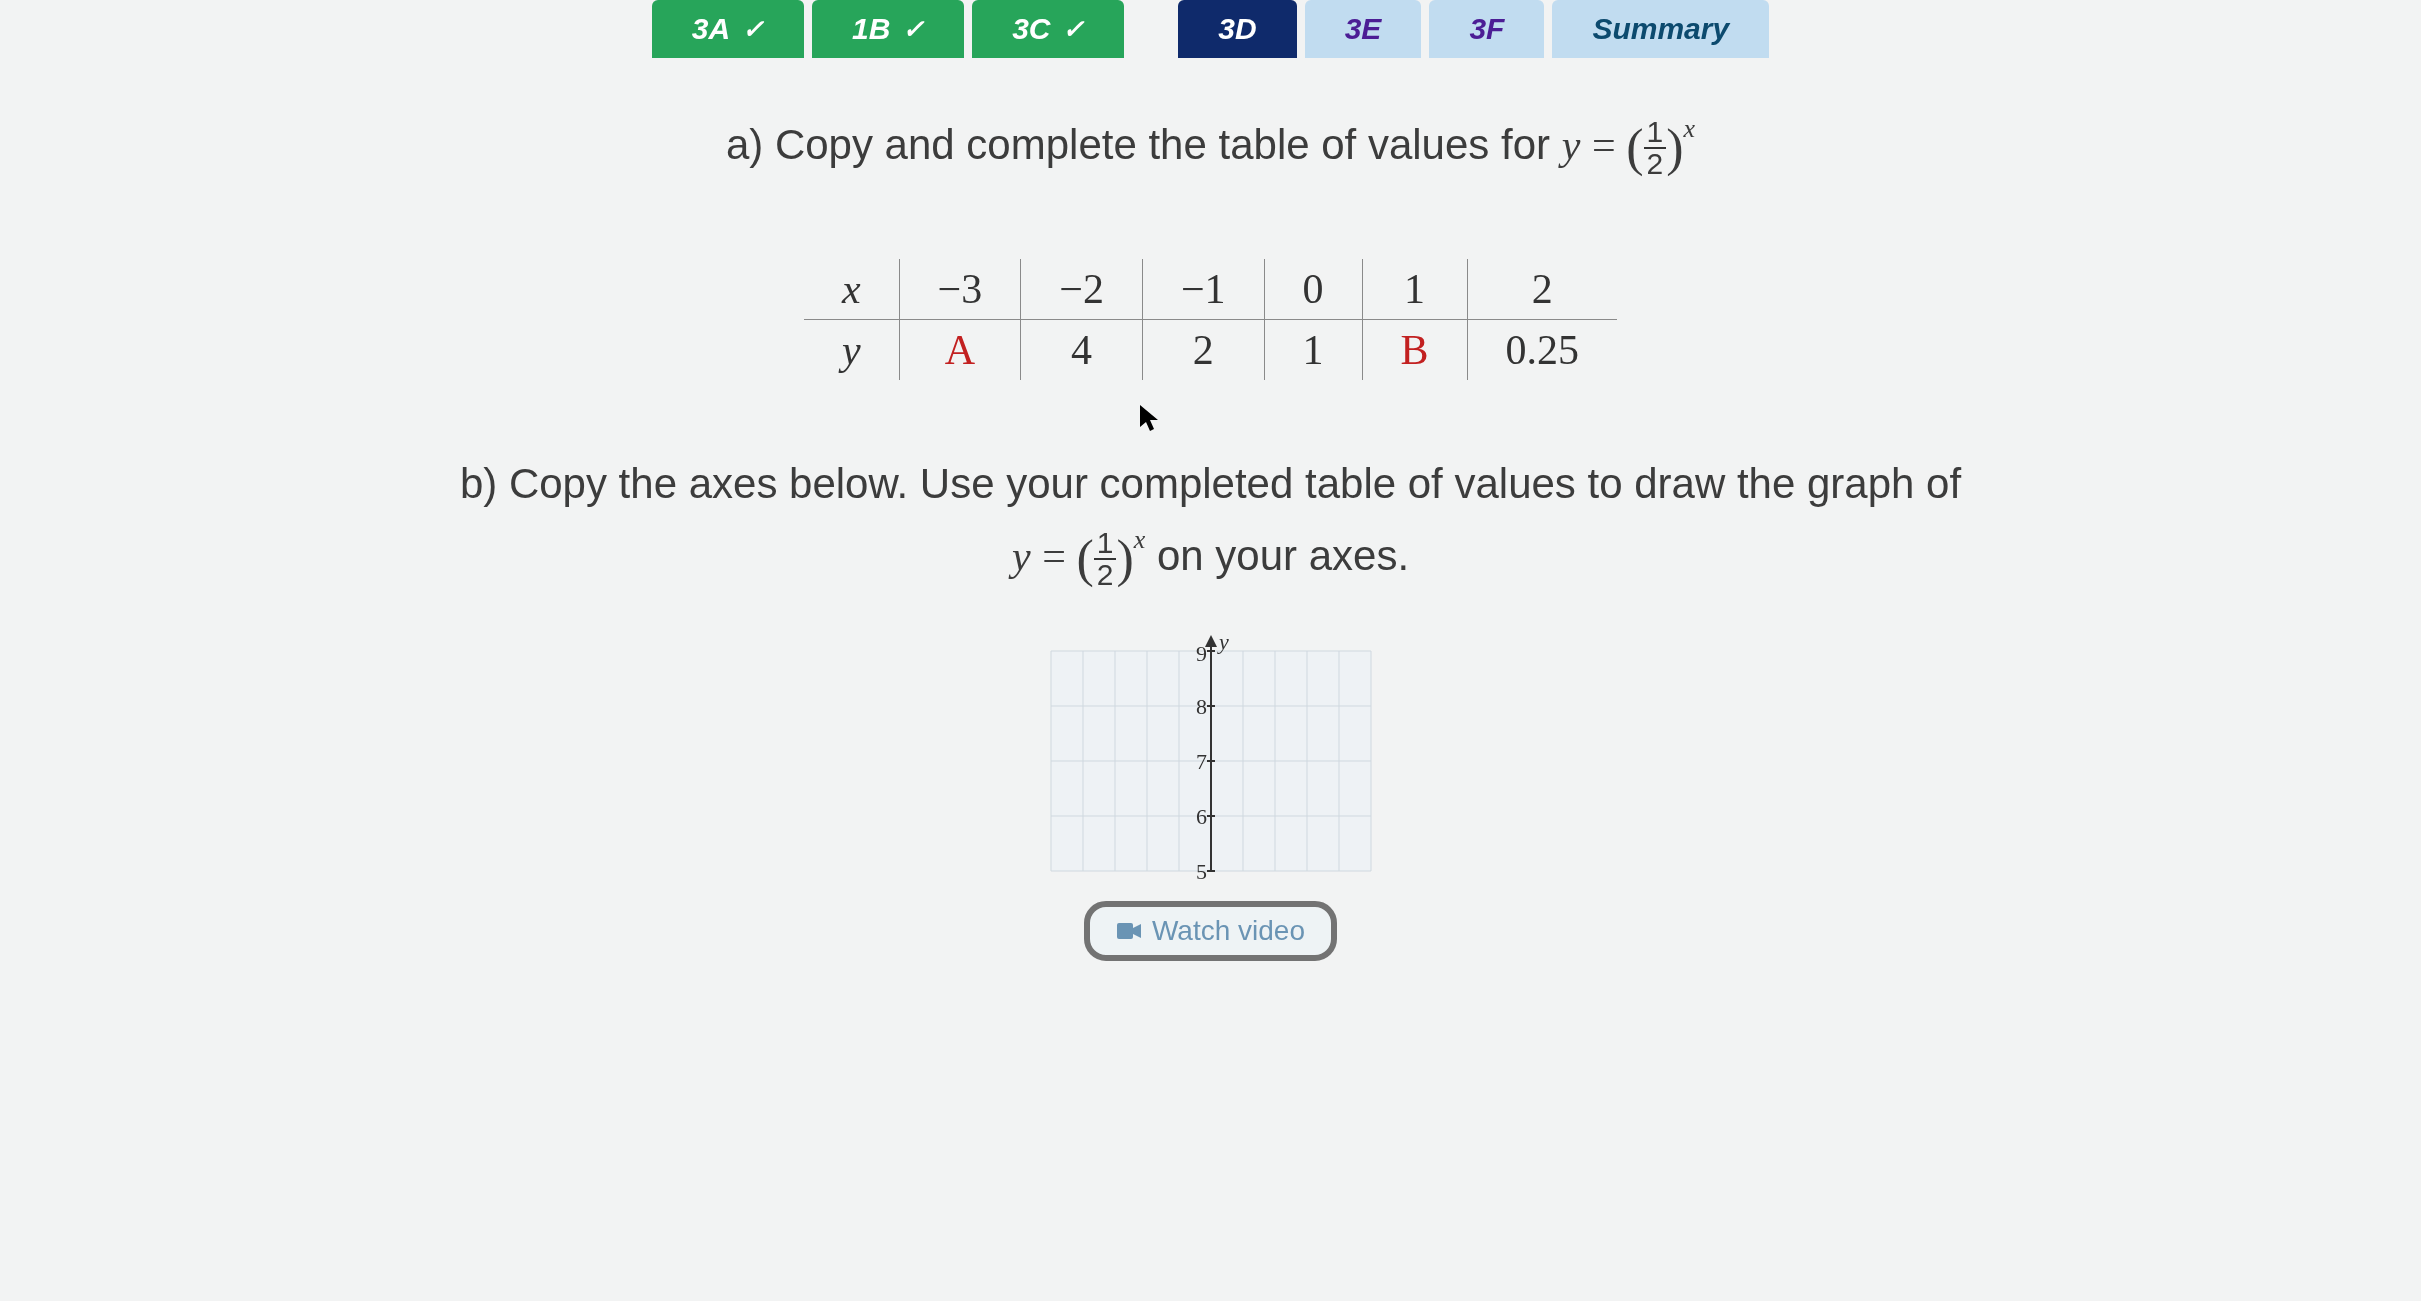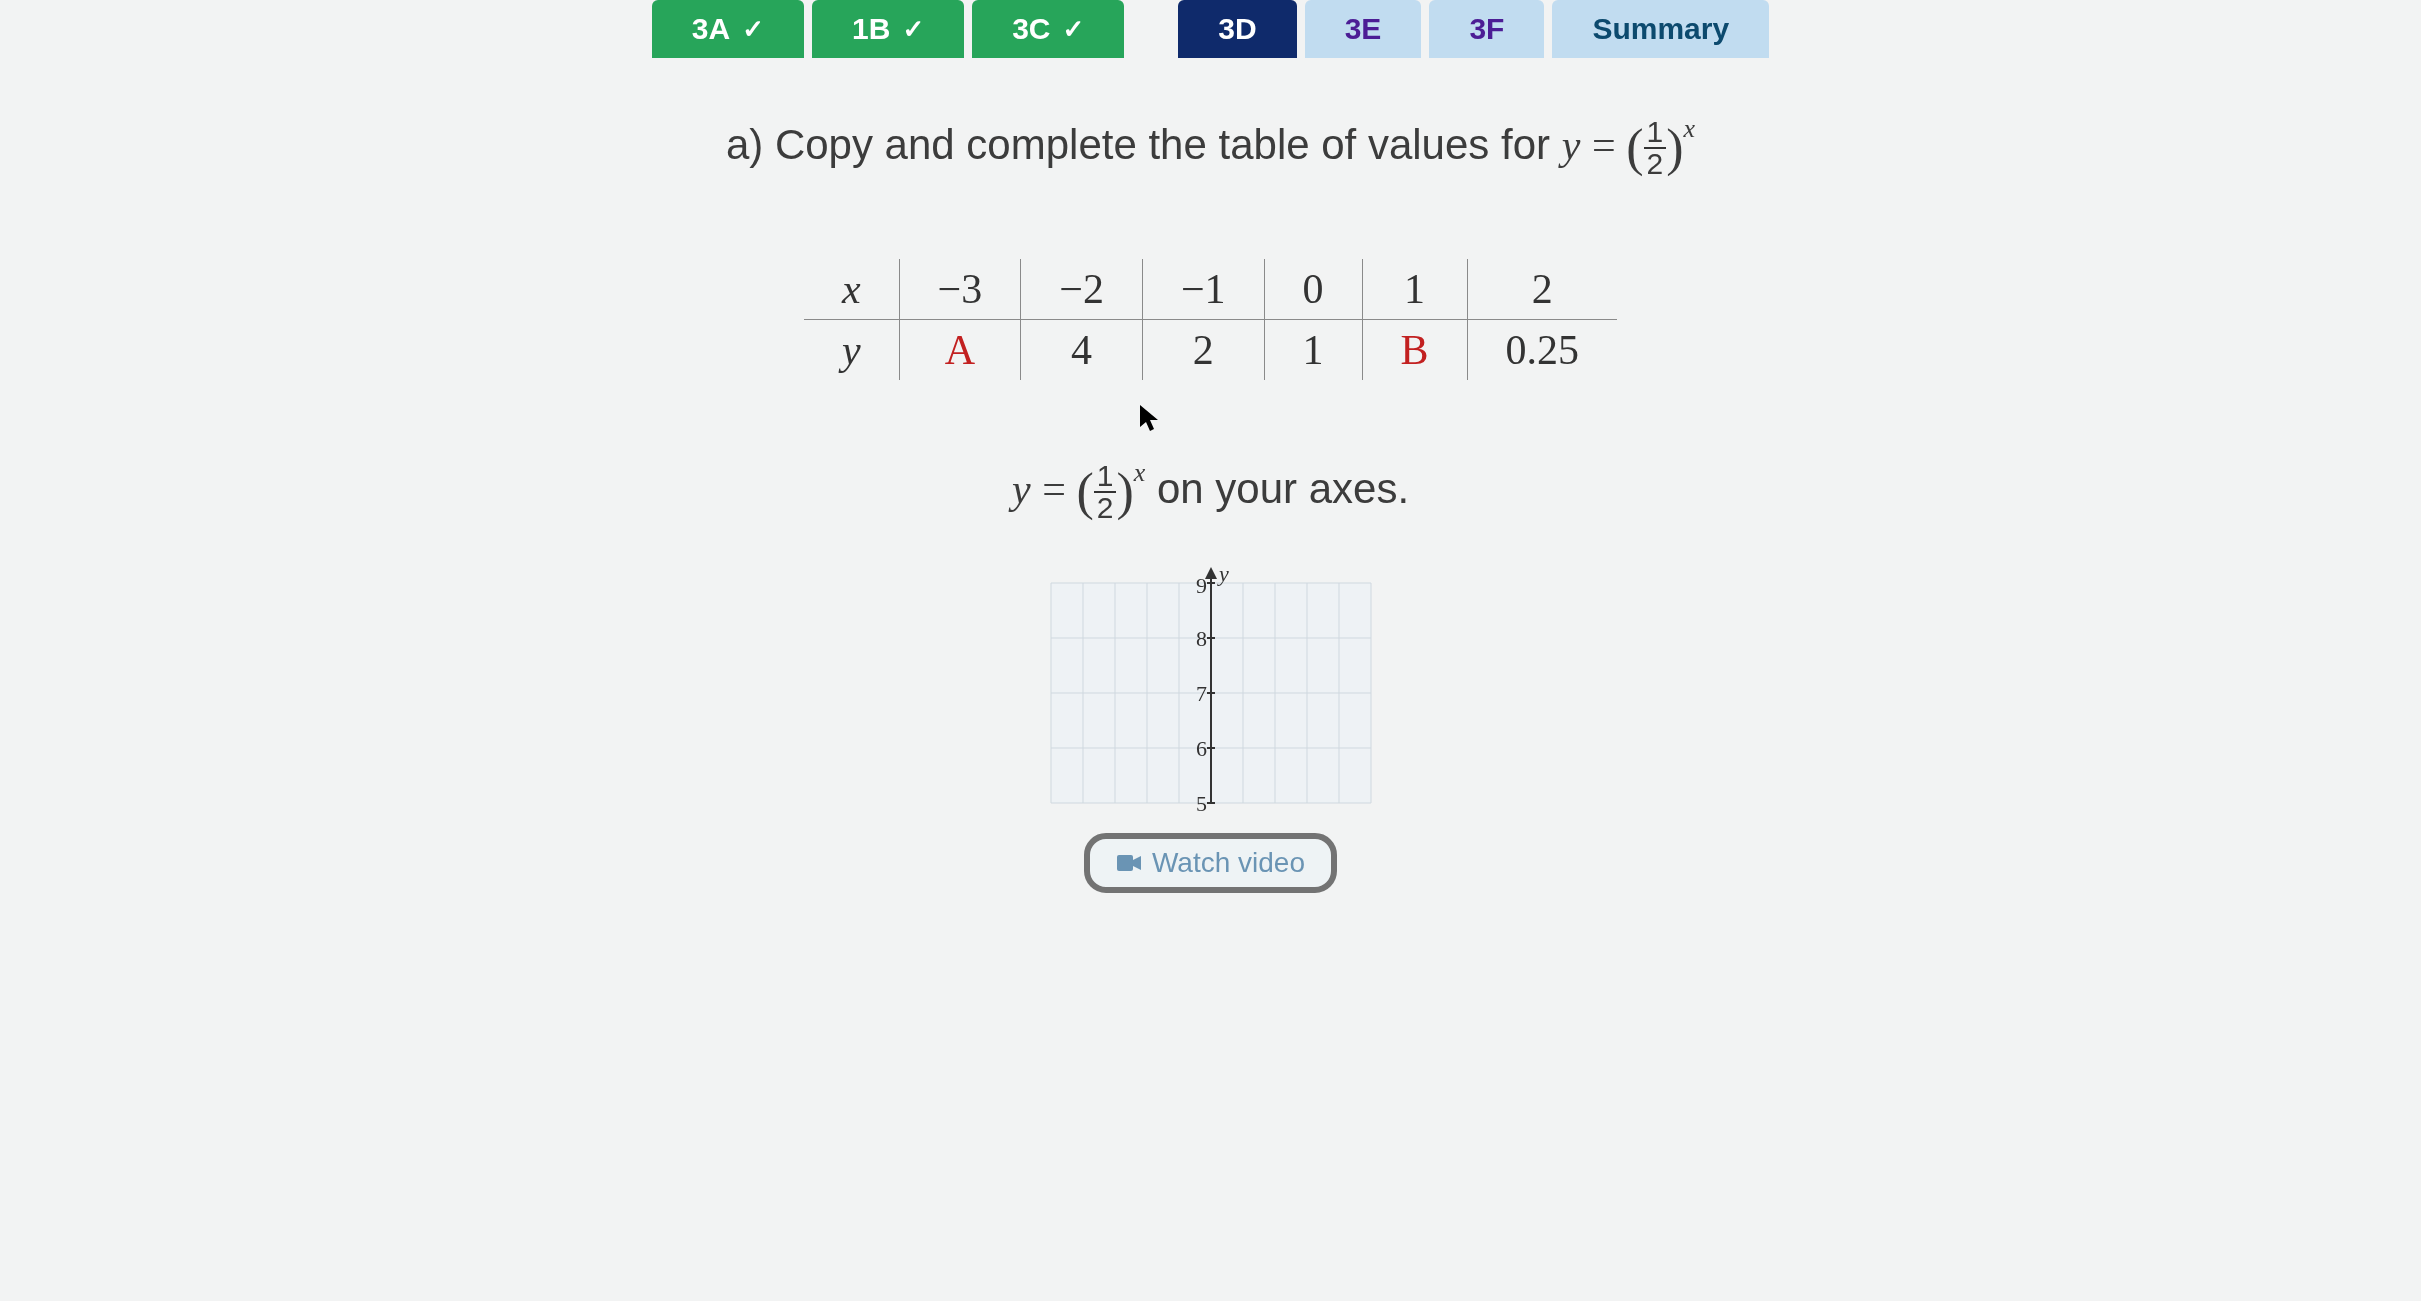--- a/index.html
+++ b/index.html
@@ -1,17 +1,17 @@
 <!DOCTYPE html>
 <html><head>
   <meta charset="utf-8">
   <style>
     * { margin: 0; padding: 0; box-sizing: border-box; }
     body { font-family: Arial, sans-serif; background: #f2f3f3; color: #333; width: 2421px; height: 1301px; position: relative; }
-    .tabs { display: flex; gap: 8px; justify-content: center; padding: 0 0 8px 0; }
+    .tabs { display: flex; gap: 8px; justify-content: center; padding: 0 0 8px 0; font-style: italic; }
     .tab { padding: 12px 40px; font-size: 30px; font-weight: 600; border-radius: 6px 6px 0 0; display: flex; align-items: center; gap: 12px; cursor: pointer; }
     .tab-done { background: #27a55a; color: #fff; }
     .tab-current { background: #0f2a6b; color: #fff; margin-left: 46px; }
     .tab-pending { background: #c1dcf0; color: #4c1d95; }
     .tab-summary { background: #c1dcf0; color: #0c4a6e; font-weight: 600; }
     .check { font-size: 26px; }
     .question { padding: 40px 120px; font-size: 42px; color: #3c3c3c; text-align: center; line-height: 1.6; }
     .question-b { padding: 20px 100px; font-size: 42px; color: #3c3c3c; text-align: center; line-height: 1.6; }
     .math-i { font-family: 'Times New Roman', serif; font-style: italic; }
     .math { font-family: 'Times New Roman', serif; }
@@ -91,20 +91,21 @@
       <td>2</td>
       <td>1</td>
       <td class="red">B</td>
       <td>0.25</td>
     </tr>
   </tbody>
     </table>
 </div>
 
 <div class="question-b">
+  <div>b) Copy the axes below. Use your completed table of values to draw the graph of</div>
   <div>
     <span class="math-i">y</span>
     <span class="math"> = </span>
     <span class="big-paren">(</span><span class="frac"><span class="num">1</span><span class="den">2</span></span><span class="big-paren">)</span><span class="sup math-i">x</span>
     <span> on your axes.</span>
   </div>
 </div>
 
 <div class="axes-wrap">
   <svg width="400" height="260" viewBox="0 0 400 260">

